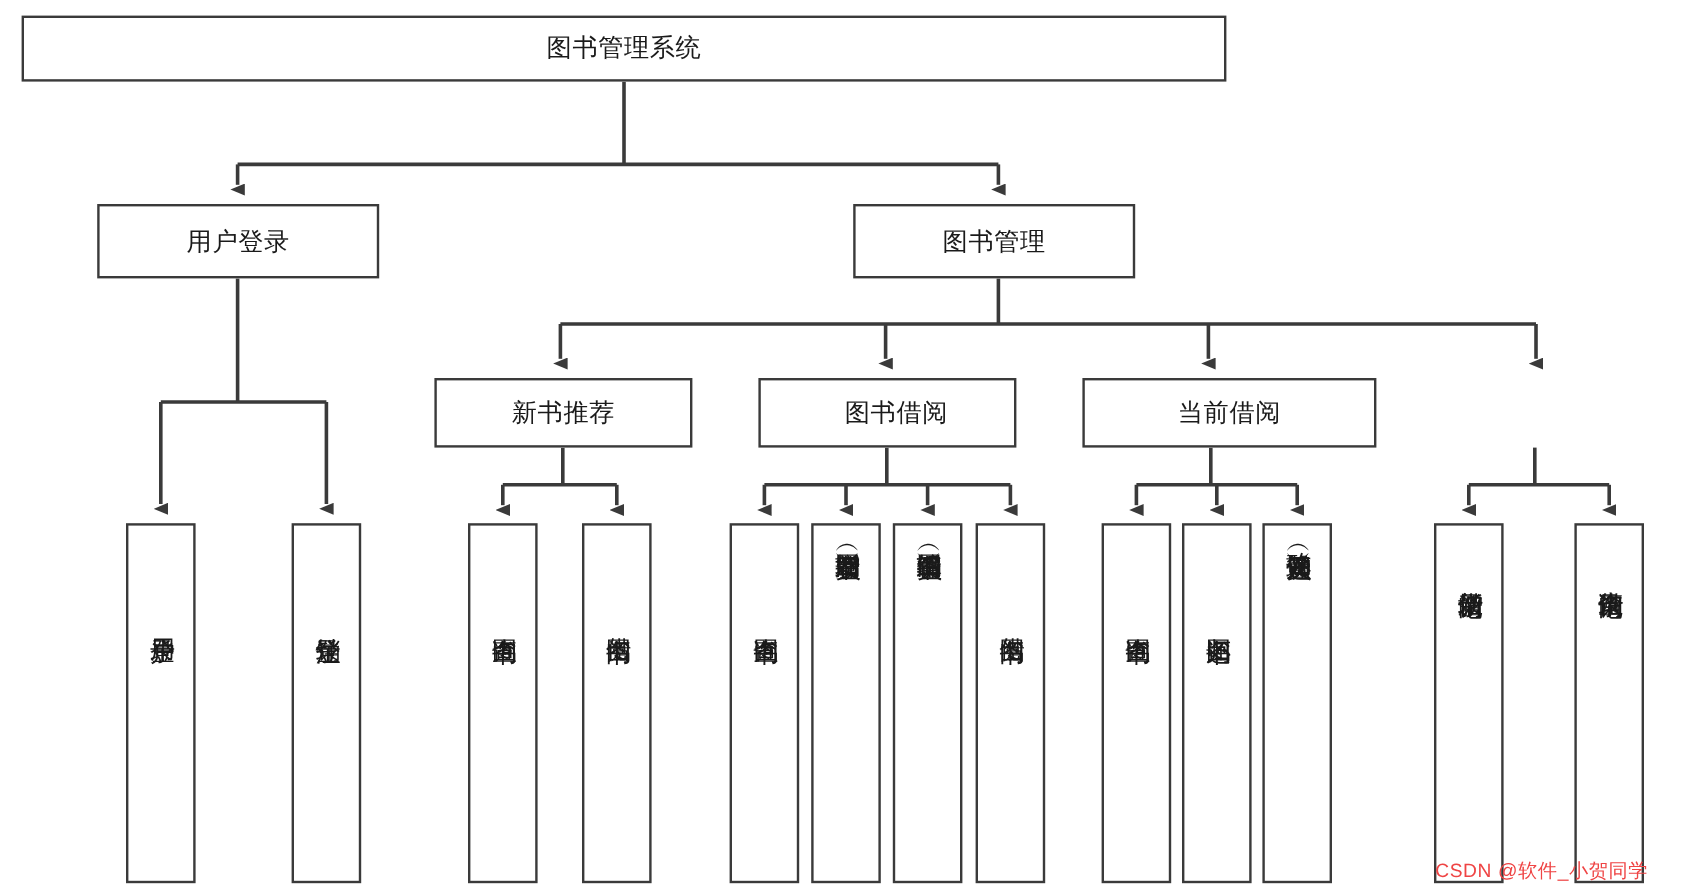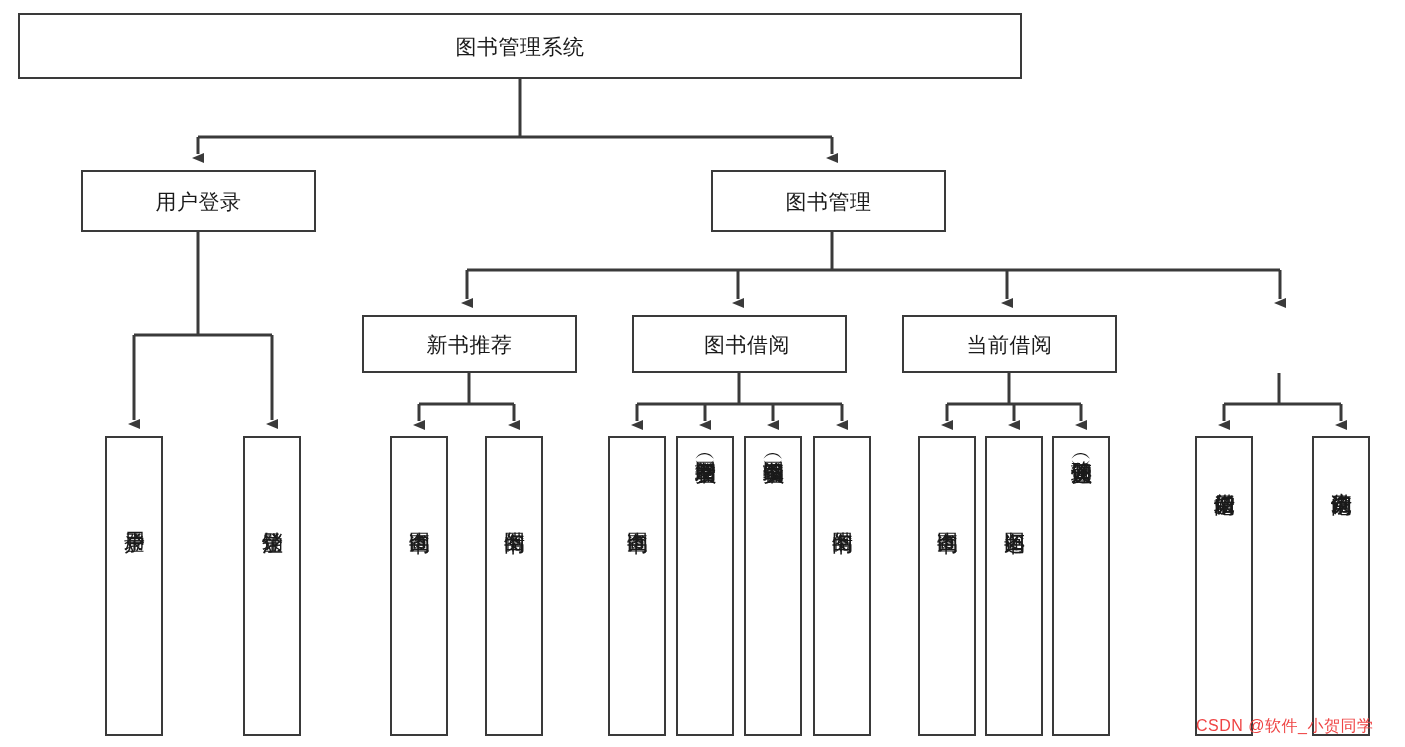--- a/index.html
+++ b/index.html
@@ -119,38 +119,38 @@
       <path d="M1014,404 L1014,421" marker-end="url(#arrow)"></path>
       <path d="M1081,404 L1081,421" marker-end="url(#arrow)"></path>
 
       <path d="M1279,373 L1279,404"></path>
       <path d="M1224,404 L1341,404"></path>
       <path d="M1224,404 L1224,421" marker-end="url(#arrow)"></path>
       <path d="M1341,404 L1341,421" marker-end="url(#arrow)"></path>
     </g>
   </svg>
 
-  <div class="node root horiz" style="left:18px; top:13px; width:1004px; height:66px;">
+  <div class="node root horiz" style="left:18px; top:13px; width:1004px; height:55px;">
     <span class="label">图书管理系统</span>
   </div>
 
   <div class="node horiz" style="left:81px; top:170px; width:235px; height:62px;">
     <span class="label">用户登录</span>
   </div>
   <div class="node horiz" style="left:362px; top:315px; width:215px; height:58px;">
     <span class="label">新书推荐</span>
   </div>
 
   <div class="node horiz" style="left:711px; top:170px; width:235px; height:62px;">
     <span class="label">图书管理</span>
   </div>
   <div class="node horiz" style="left:632px; top:315px; width:215px; height:58px;padding-left:15px;">
     <span class="label">图书借阅</span>
   </div>
-  <div class="node horiz" style="left:902px; top:315px; width:215px; height:58px;">
+  <div class="node horiz" style="left:902px; top:315px; width:245px; height:58px;">
     <span class="label">当前借阅</span>
   </div>
 
   <div class="node vert" style="left:105px; top:436px; width:58px; height:300px; padding-top:77px;">
     <span class="label">用户登录</span>
   </div>
   <div class="node vert" style="left:243px; top:436px; width:58px; height:300px; padding-top:77px;">
     <span class="label">注销登录</span>
   </div>
 

